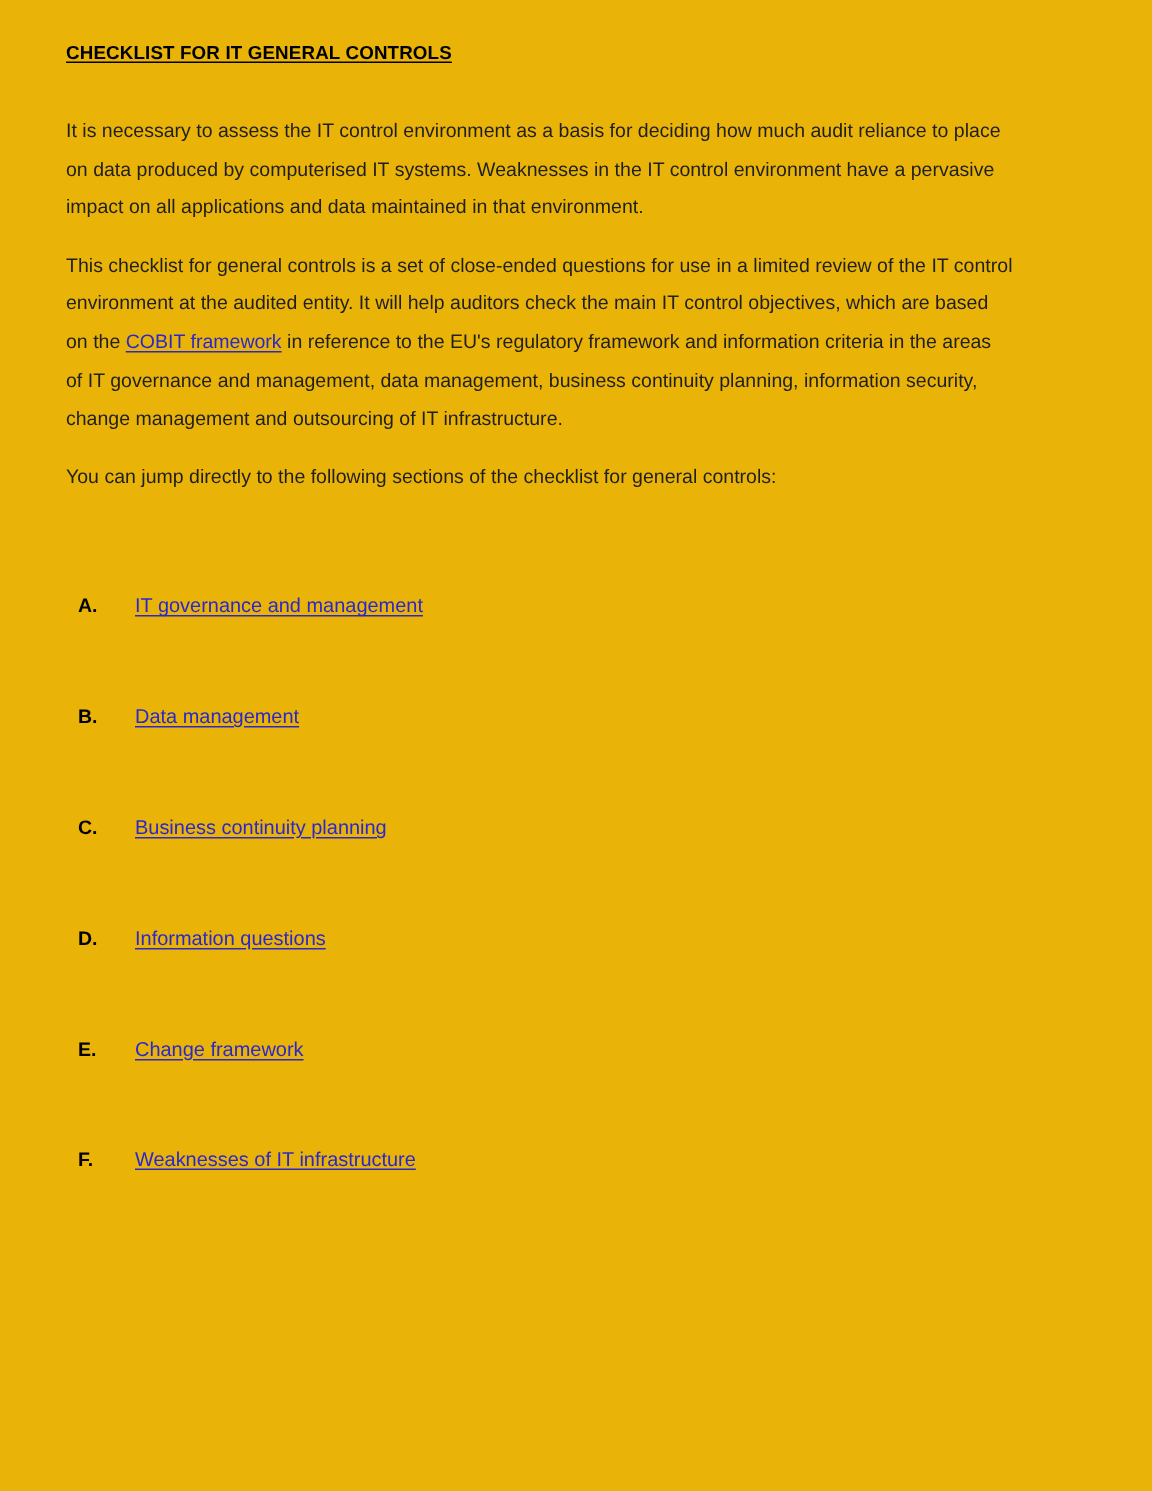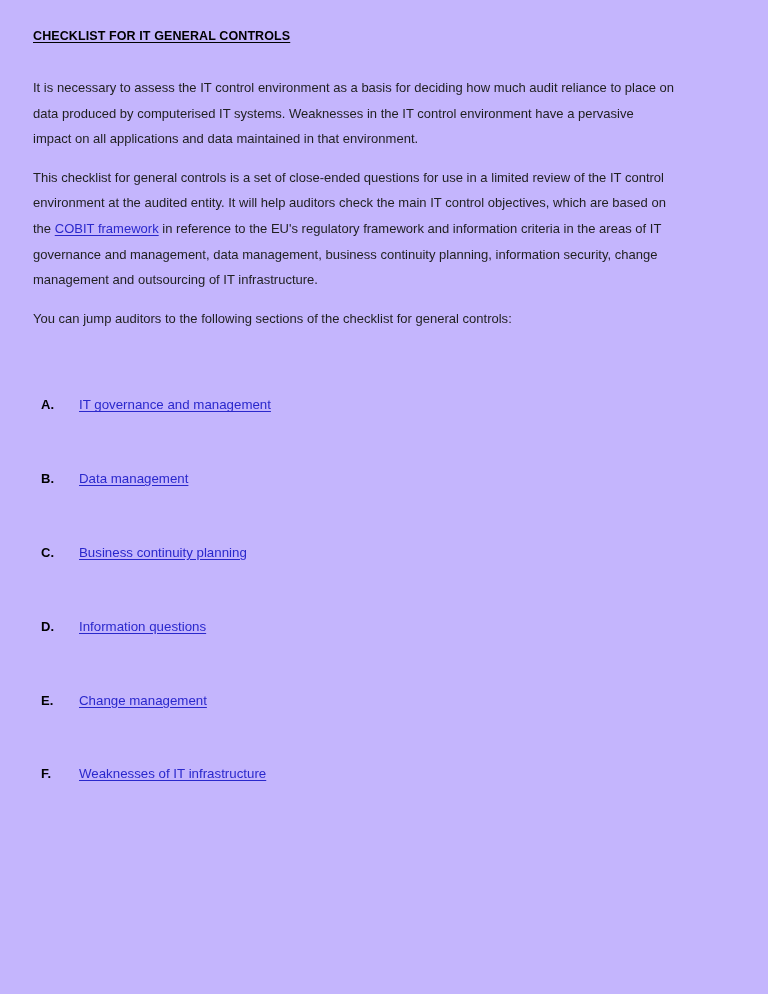--- a/index.html
+++ b/index.html
@@ -12,23 +12,23 @@
     width: 768px;
     height: 994px;
     font-family: "Liberation Sans", sans-serif;
     color: #1a1a1a;
     -webkit-font-smoothing: antialiased;
   }
   .page {
     position: relative;
     width: 768px;
     height: 994px;
-    background: #c4b5fd;
+    background: #eab308;
     box-sizing: border-box;
-    padding: 26px 93px 0 33px;
+    padding: 26px 93px 0 44px;
   }
   .doc-title {
     font-size: 12.5px;
     font-weight: bold;
     color: #000000;
     text-decoration: underline;
     text-underline-offset: 2px;
     letter-spacing: 0.1px;
     margin: 0 0 0 0;
     line-height: 18px;
@@ -93,21 +93,21 @@
   <div class="title-row">
     <h1 class="doc-title">CHECKLIST FOR IT GENERAL CONTROLS</h1>
   </div>
 
   <p class="body-para">It is necessary to assess the IT control environment as a basis for deciding how much audit reliance to place on data produced by computerised IT systems. Weaknesses in the IT control environment have a pervasive impact on all applications and data maintained in that environment.</p>
 
   <p class="body-para tight">
     <span>This checklist for general controls is a set of close-ended questions for use in a limited review of the IT control environment at the audited entity. It will help auditors check the main IT control objectives, which are based on the </span><a class="inline-link" href="#">COBIT framework</a><span> in reference to the EU's regulatory framework and information criteria in the areas of IT governance and management, data management, business continuity planning, information security, change management and outsourcing of IT infrastructure.</span>
   </p>
 
-  <p class="body-para">You can jump auditors to the following sections of the checklist for general controls:</p>
+  <p class="body-para">You can jump directly to the following sections of the checklist for general controls:</p>
 
   <ol class="section-list">
     <li class="list-item">
       <span class="item-marker">A.</span>
       <span class="item-link-wrap">
         <a class="list-link" href="#">IT governance and management</a>
       </span>
     </li>
     <li class="list-item">
       <span class="item-marker">B.</span>
@@ -123,21 +123,21 @@
     </li>
     <li class="list-item">
       <span class="item-marker">D.</span>
       <span class="item-link-wrap">
         <a class="list-link" href="#">Information questions</a>
       </span>
     </li>
     <li class="list-item">
       <span class="item-marker">E.</span>
       <span class="item-link-wrap">
-        <a class="list-link" href="#">Change management</a>
+        <a class="list-link" href="#">Change framework</a>
       </span>
     </li>
     <li class="list-item">
       <span class="item-marker">F.</span>
       <span class="item-link-wrap">
         <a class="list-link" href="#">Weaknesses of IT infrastructure</a>
       </span>
     </li>
   </ol>
 

